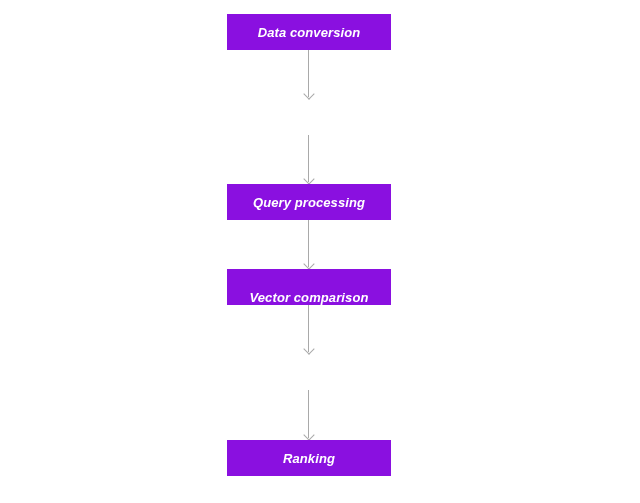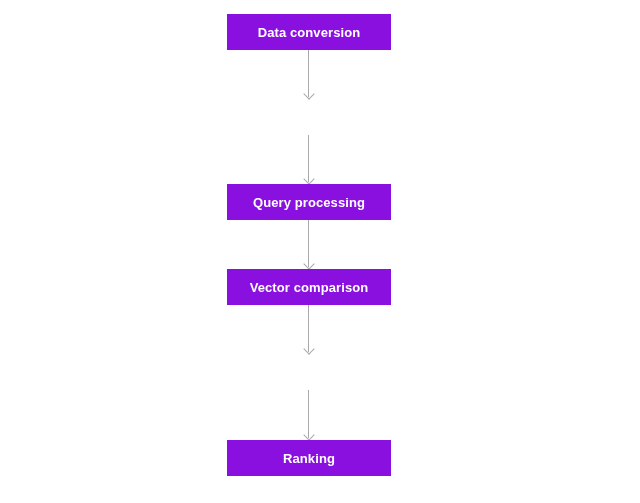--- a/index.html
+++ b/index.html
@@ -12,40 +12,41 @@
   body{
     width:640px;height:503px;
     background:var(--bg);
     font-family:"Liberation Sans", sans-serif;
     overflow:hidden;
   }
   .canvas{
     position:relative;
     width:578px;height:503px;
     background:var(--bg);
+    font-style:italic;
   }
   .node{
     position:absolute;
     left:227px;
     width:164px;
     height:36px;
     background:var(--node-fill);
     color:var(--node-text);
     display:flex;
     align-items:center;
     justify-content:center;
     font-size:13px;
     font-weight:bold;
     letter-spacing:.1px;
     box-sizing:border-box;
   }
   .n0{top:14px;}
   .n1{top:99px;}
   .n2{top:184px;}
-  .n3{top:269px;}
+  .n3{top:269px;align-items:flex-end;}
   .n4{top:354px;}
   .n5{top:440px;align-items:center;}
   .connector{
     position:absolute;
     left:309px;
     width:0;
   }
   .c0{top:50px;height:49px;}
   .c1{top:135px;height:49px;}
   .c2{top:220px;height:49px;}

